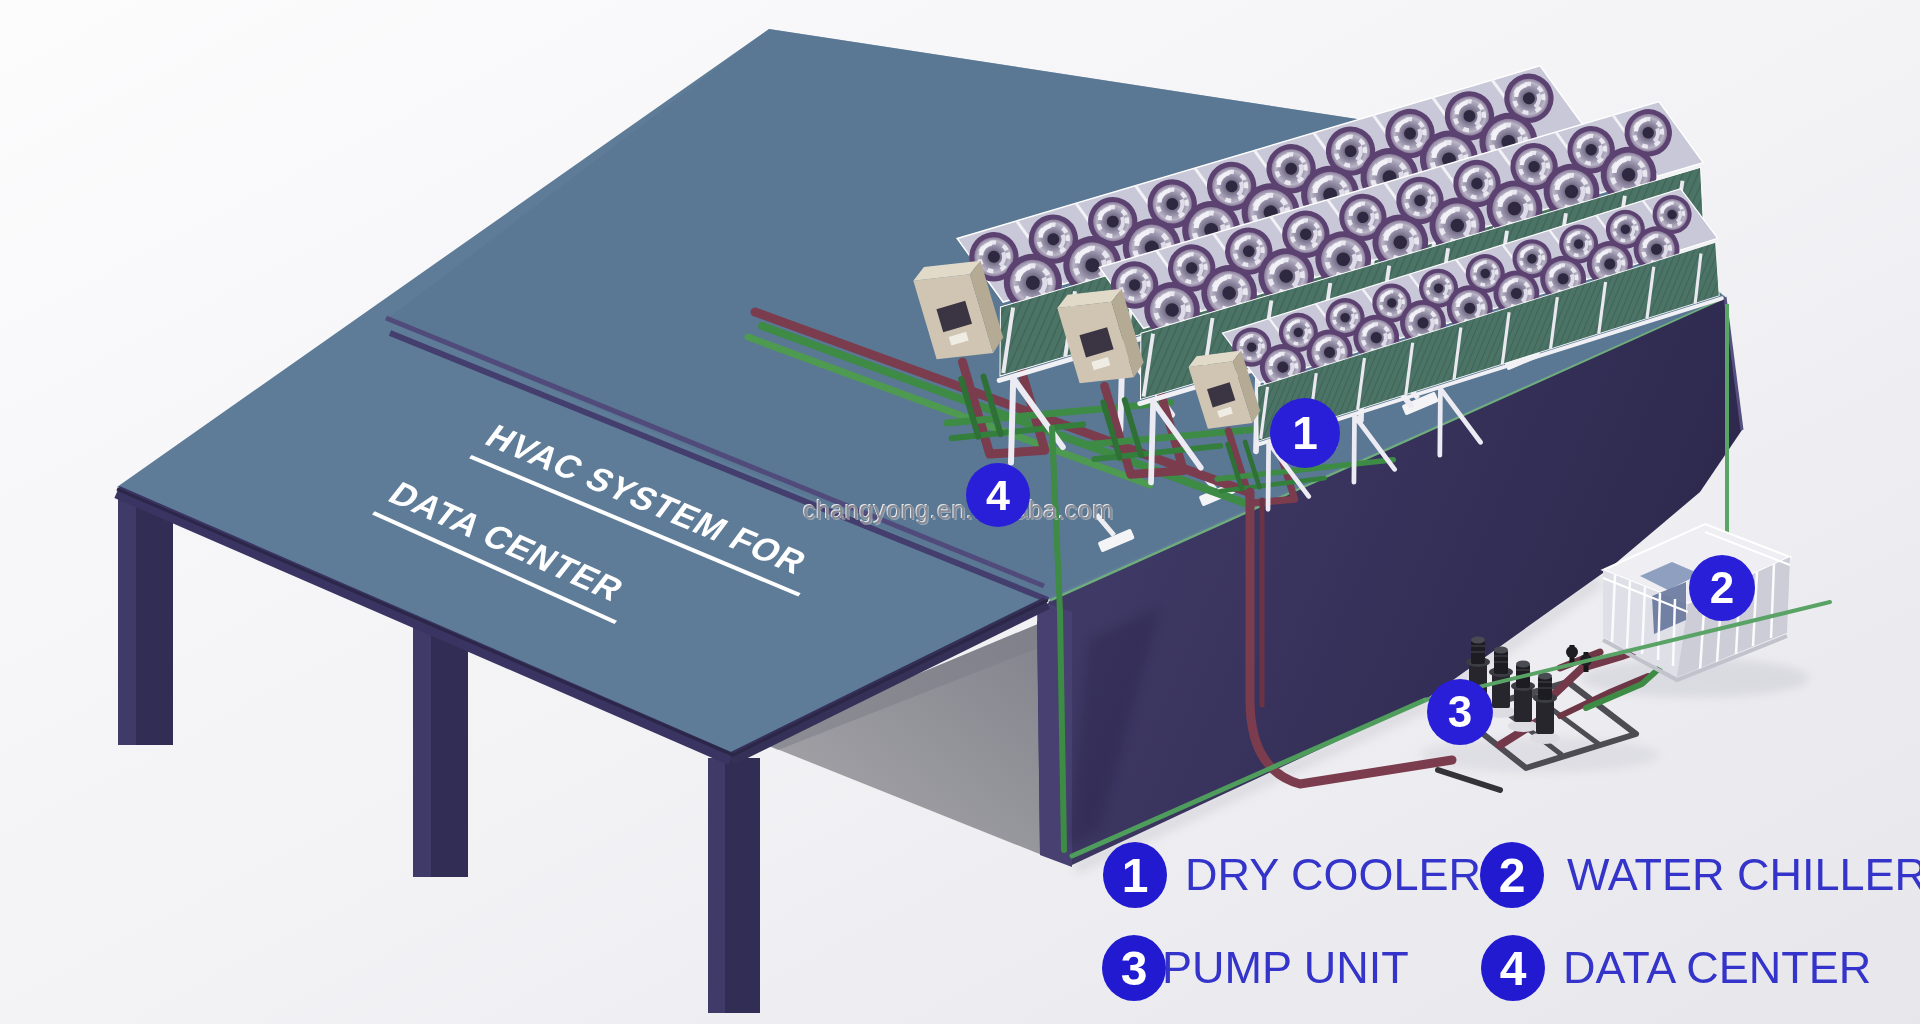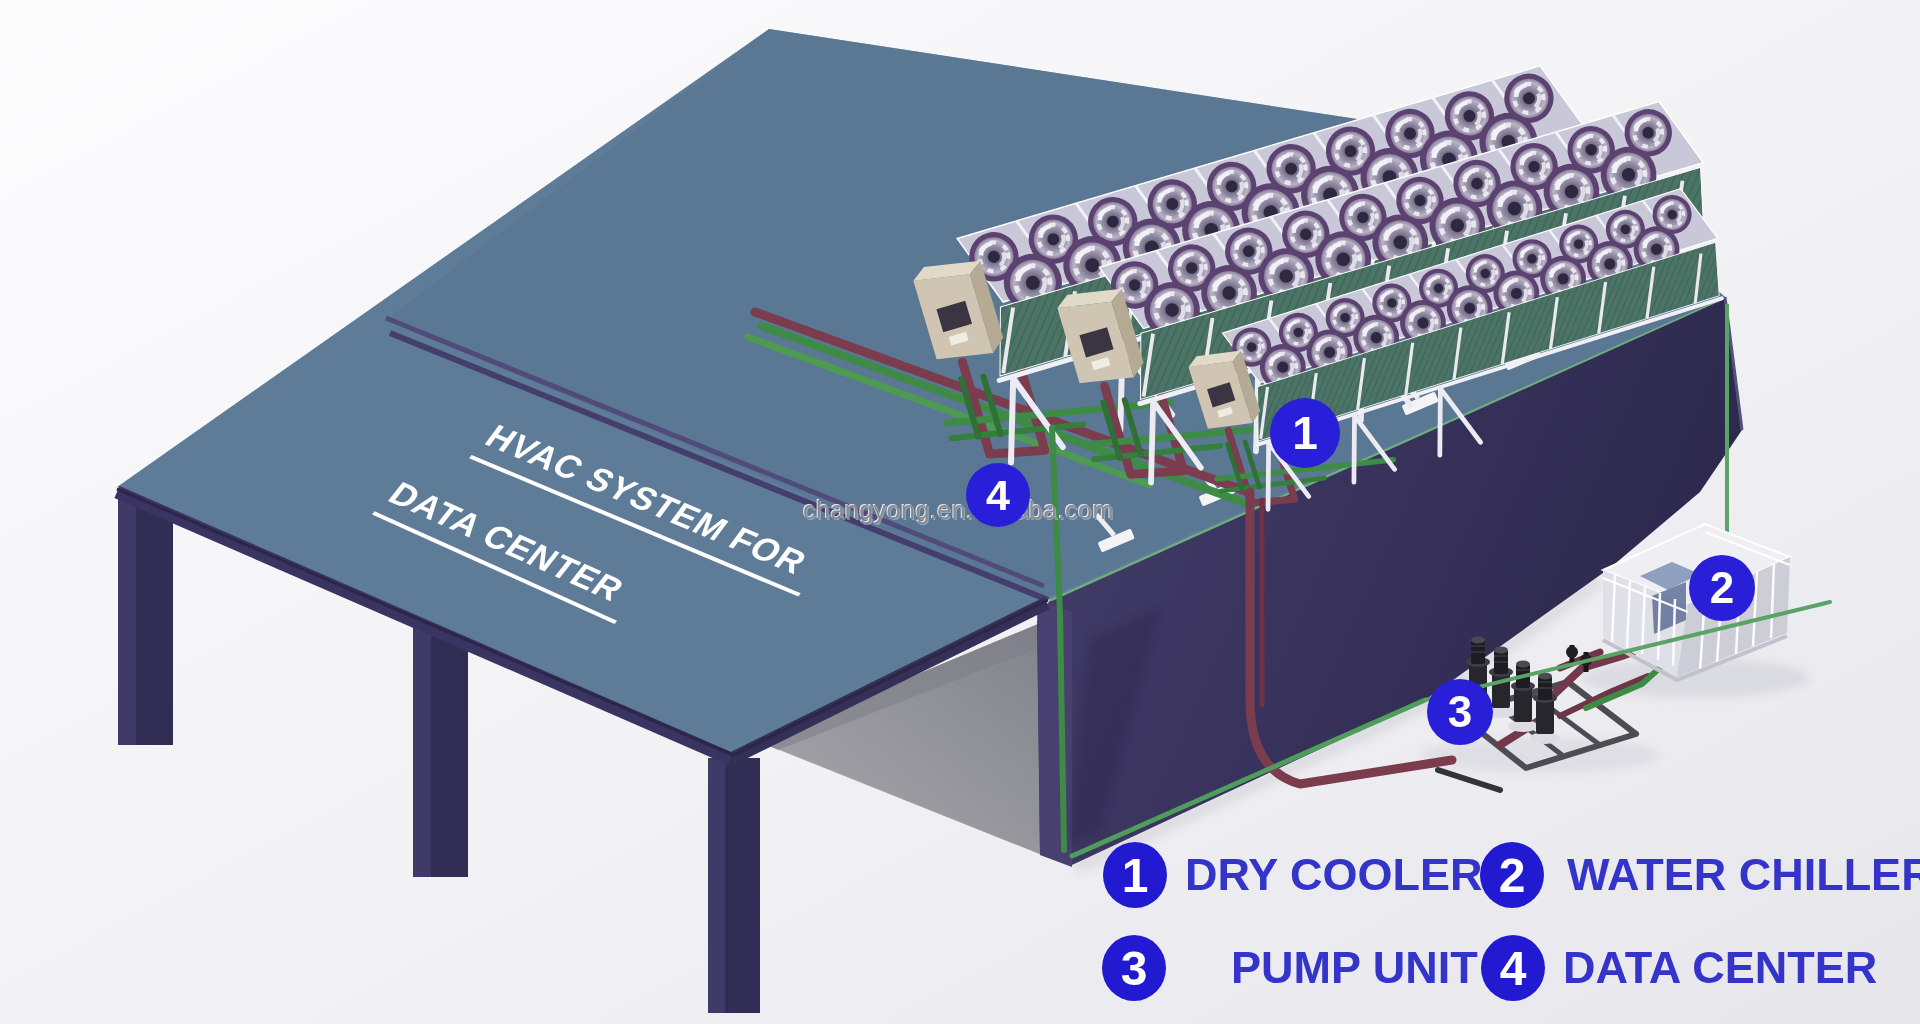--- a/index.html
+++ b/index.html
@@ -25,24 +25,24 @@
   .b1{left:1270px;top:398px;width:70px;height:70px;font-size:46px;}
   .b2{left:1689px;top:555px;width:66px;height:66px;font-size:44px;}
   .b3{left:1427px;top:679px;width:66px;height:66px;font-size:44px;}
   .b4{left:966px;top:463px;width:64px;height:64px;font-size:43px;}
 
   
   .legend-badge{position:absolute;width:64px;height:66px;border-radius:50%;
                 background:#211ad0;color:#fff;display:flex;align-items:center;
                 justify-content:center;font-weight:bold;font-size:48px;}
   .legend-label{position:absolute;height:66px;line-height:66px;color:#3434cb;
-                font-weight:bold;font-size:45px;white-space:nowrap;}
+                font-weight:normal;font-size:45px;white-space:nowrap;}
   .lb1{left:1103px;top:842px;} .ll1{left:1185px;top:842px;}
   .lb2{left:1480px;top:842px;} .ll2{left:1567px;top:842px;}
-  .lb3{left:1102px;top:935px;} .ll3{left:1231px;top:935px;}
+  .lb3{left:1102px;top:935px;} .ll3{left:1162px;top:935px;}
   .lb4{left:1481px;top:935px;} .ll4{left:1563px;top:935px;}
 </style>
 </head>
 <body>
 
 <div class="stage">
 
 <svg width="1920" height="1024" viewBox="0 0 1920 1024">
   <defs>
     <linearGradient id="bgG" x1="0" y1="0" x2="1" y2="1">

